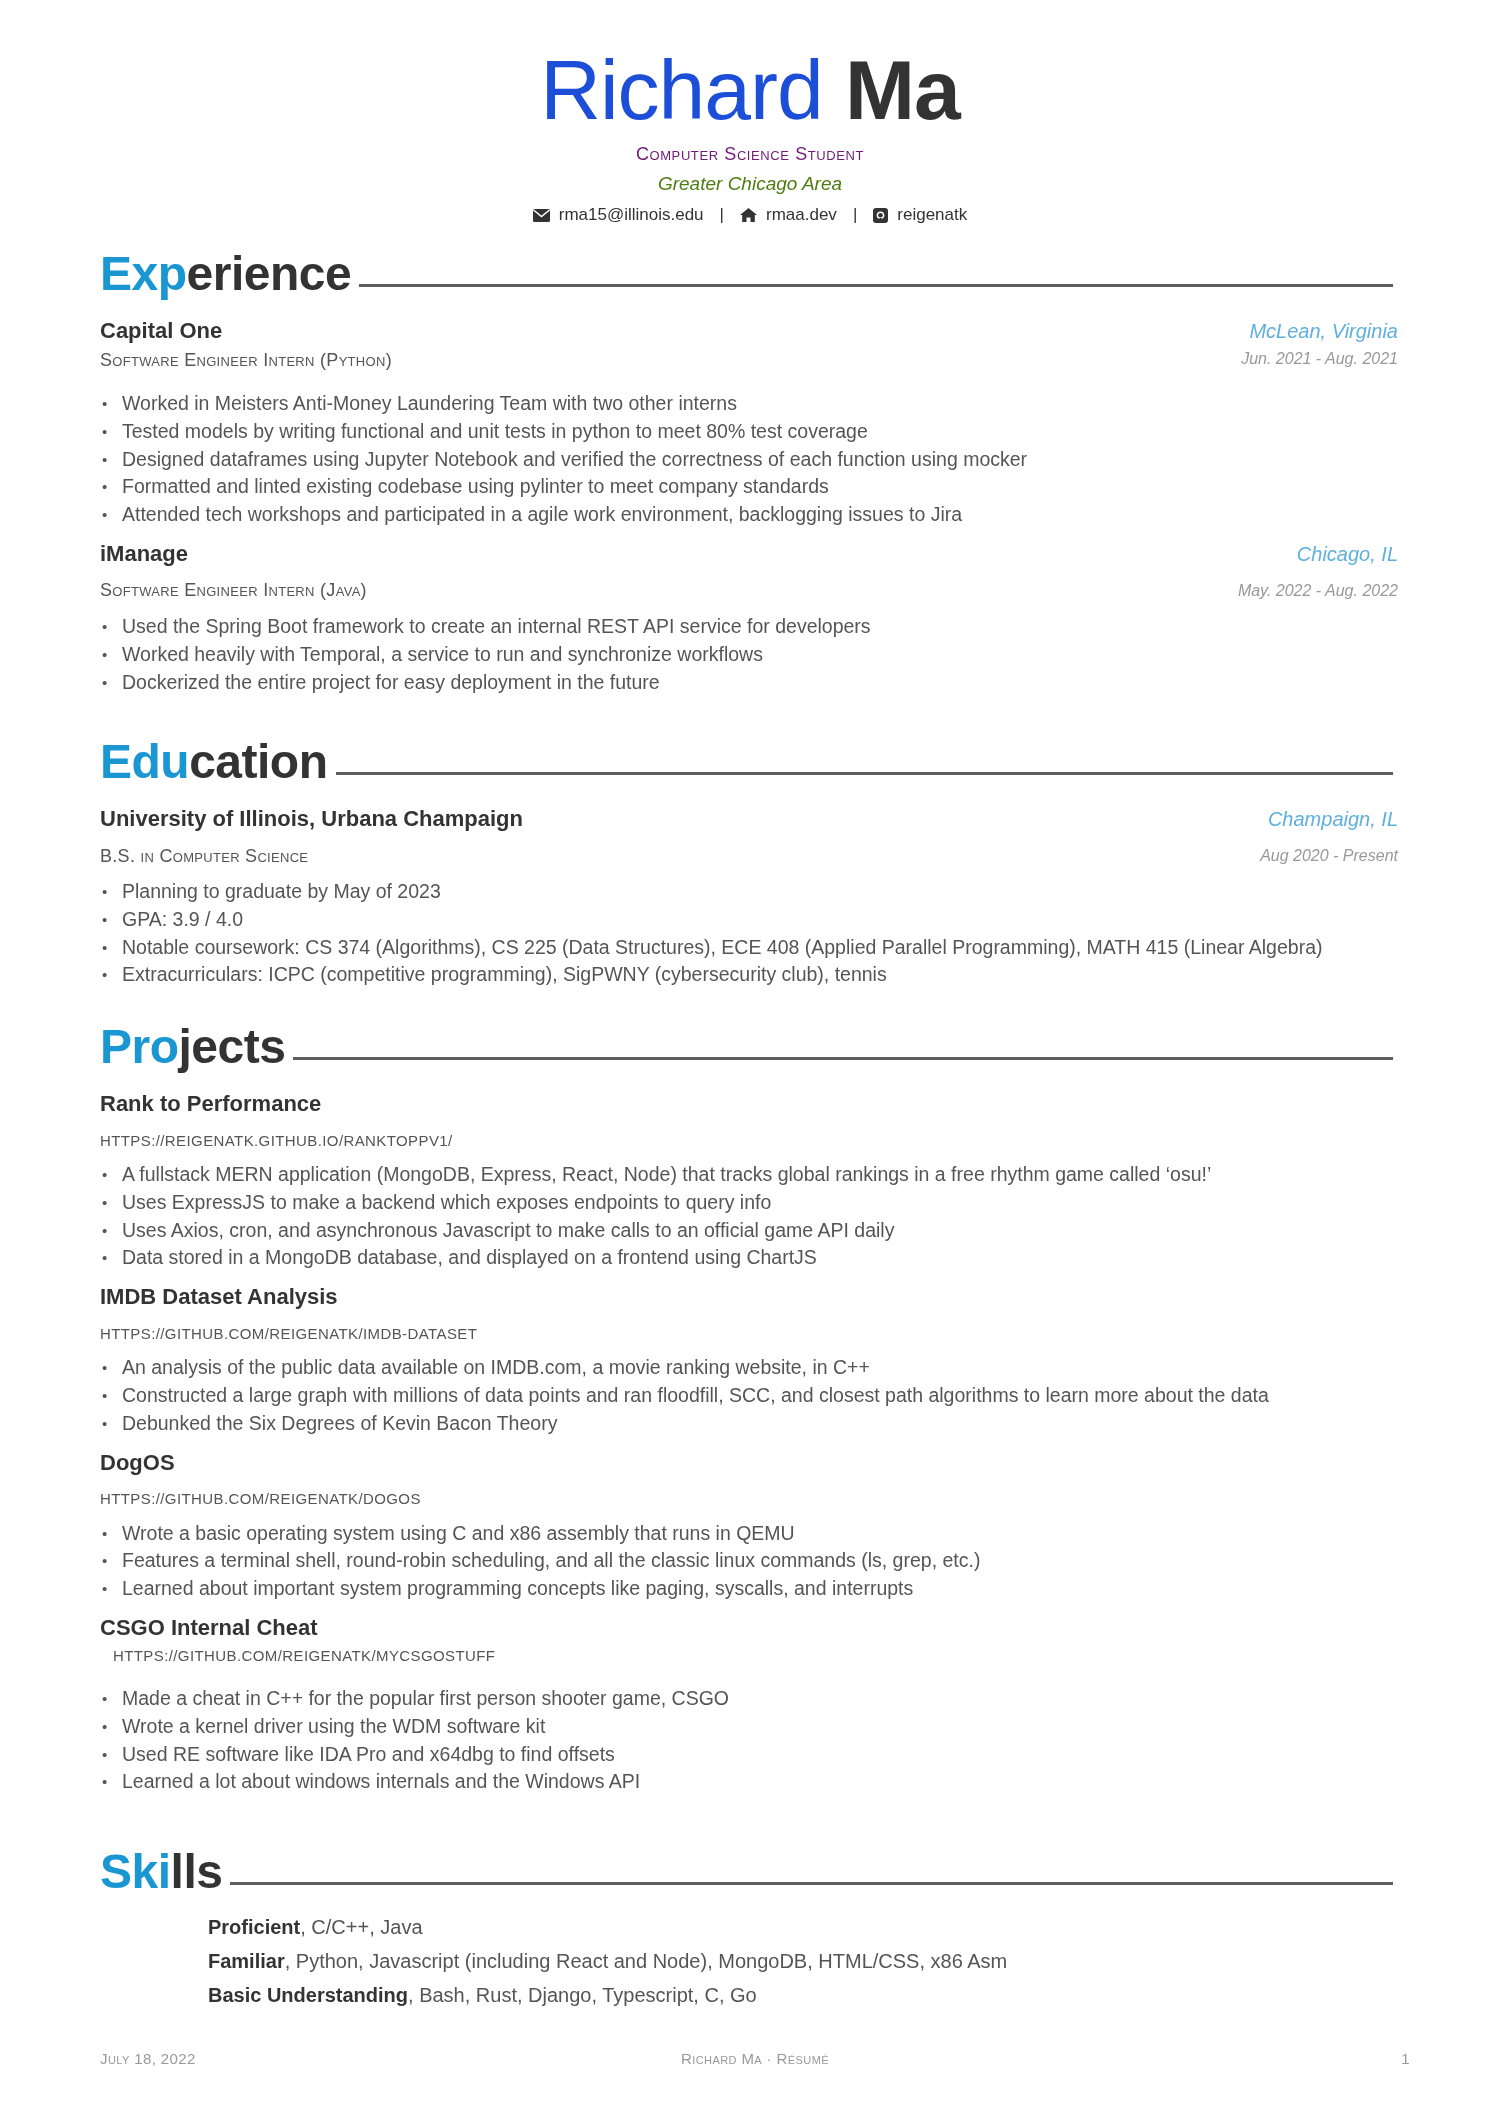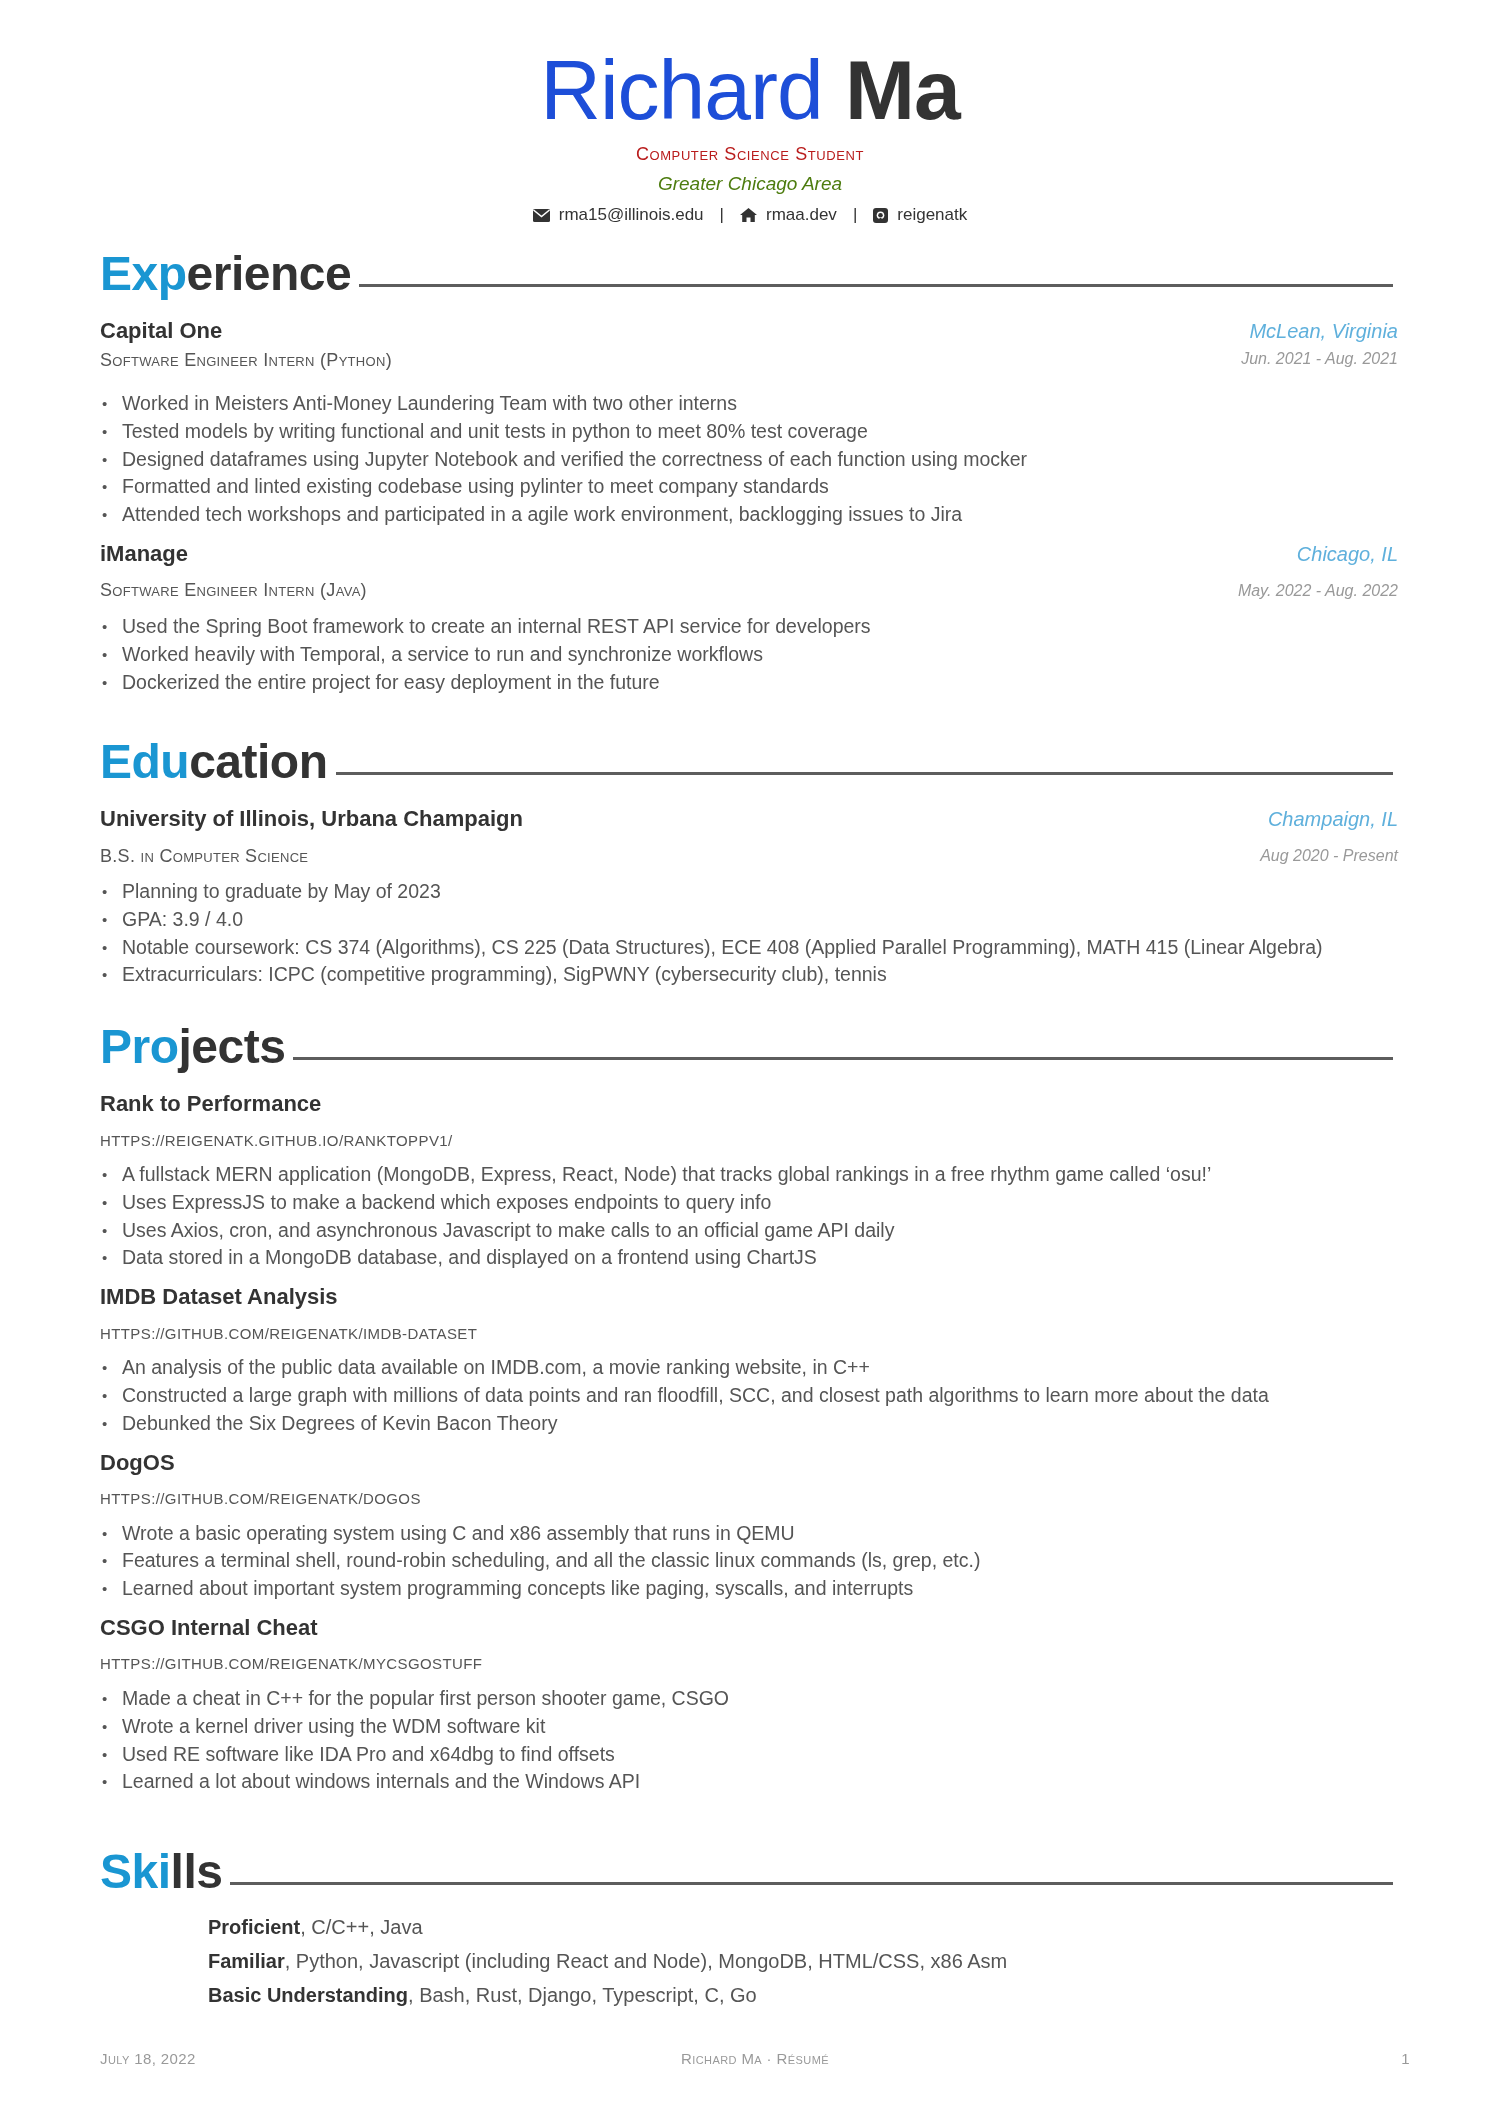--- a/index.html
+++ b/index.html
@@ -6,21 +6,21 @@
   body { width: 1500px; height: 2122px; position: relative; overflow: hidden;
          font-family: "Liberation Sans", "DejaVu Sans", sans-serif; color: #333; }
   .page { position: absolute; left: 0; top: 0; width: 1500px; height: 2122px; }
 
   
   .header { position: absolute; left: 0; top: 48px; width: 1500px; text-align: center; }
   .name { font-size: 84px; line-height: 84px; letter-spacing: -1px; color: #4a4a4a; }
   .name .first { font-weight: 300; font-family: "DejaVu Sans", sans-serif; font-weight: normal; color: #555; -webkit-text-stroke: 0; }
   .name .first { font-family: "Liberation Sans", sans-serif; font-weight: 400; color: #1d4ed8; }
   .name .last { font-weight: 700; color: #333; }
-  .position { margin-top: 12px; font-size: 15px; letter-spacing: 0.6px; color: #b91c1c; font-variant: small-caps; font-size: 18px; }
+  .position { margin-top: 12px; font-size: 15px; letter-spacing: 0.6px; color: #701a75; font-variant: small-caps; font-size: 18px; }
   .address { margin-top: 8px; font-size: 19px; font-style: italic; color: #4d7c0f; }
   .contacts { margin-top: 10px; font-size: 17px; color: #333; display: flex; justify-content: center; align-items: center; gap: 0; }
   .contacts .item { display: inline-flex; align-items: center; gap: 9px; }
   .contacts .sep { margin: 0 16px; color: #333; }
   .icon svg { display: block; }
 
   
   .section { position: absolute; left: 100px; width: 1298px; }
   .sec-head { display: flex; align-items: flex-end; height: 48px; }
   .sec-title { font-size: 48px; font-weight: 700; line-height: 44px; color: #333; letter-spacing: -0.5px; white-space: nowrap; }
@@ -204,21 +204,21 @@
         <li>Wrote a basic operating system using C and x86 assembly that runs in QEMU</li>
         <li>Features a terminal shell, round-robin scheduling, and all the classic linux commands (ls, grep, etc.)</li>
         <li>Learned about important system programming concepts like paging, syscalls, and interrupts</li>
       </ul>
     </div>
 
     <div class="entry" style="margin-top: 12px;">
       <div class="entry-row" style="height: 32px;">
         <span class="entry-title">CSGO Internal Cheat</span>
       </div>
-      <div class="entry-row" style="height: 34px; align-items: center;">
+      <div class="entry-row" style="height: 34px;  margin-left: 13px;">
         <span class="url">https://github.com/reigenatk/mycsgostuff</span>
       </div>
       <ul class="bullets">
         <li>Made a cheat in C++ for the popular first person shooter game, CSGO</li>
         <li>Wrote a kernel driver using the WDM software kit</li>
         <li>Used RE software like IDA Pro and x64dbg to find offsets</li>
         <li>Learned a lot about windows internals and the Windows API</li>
       </ul>
     </div>
   </div>

